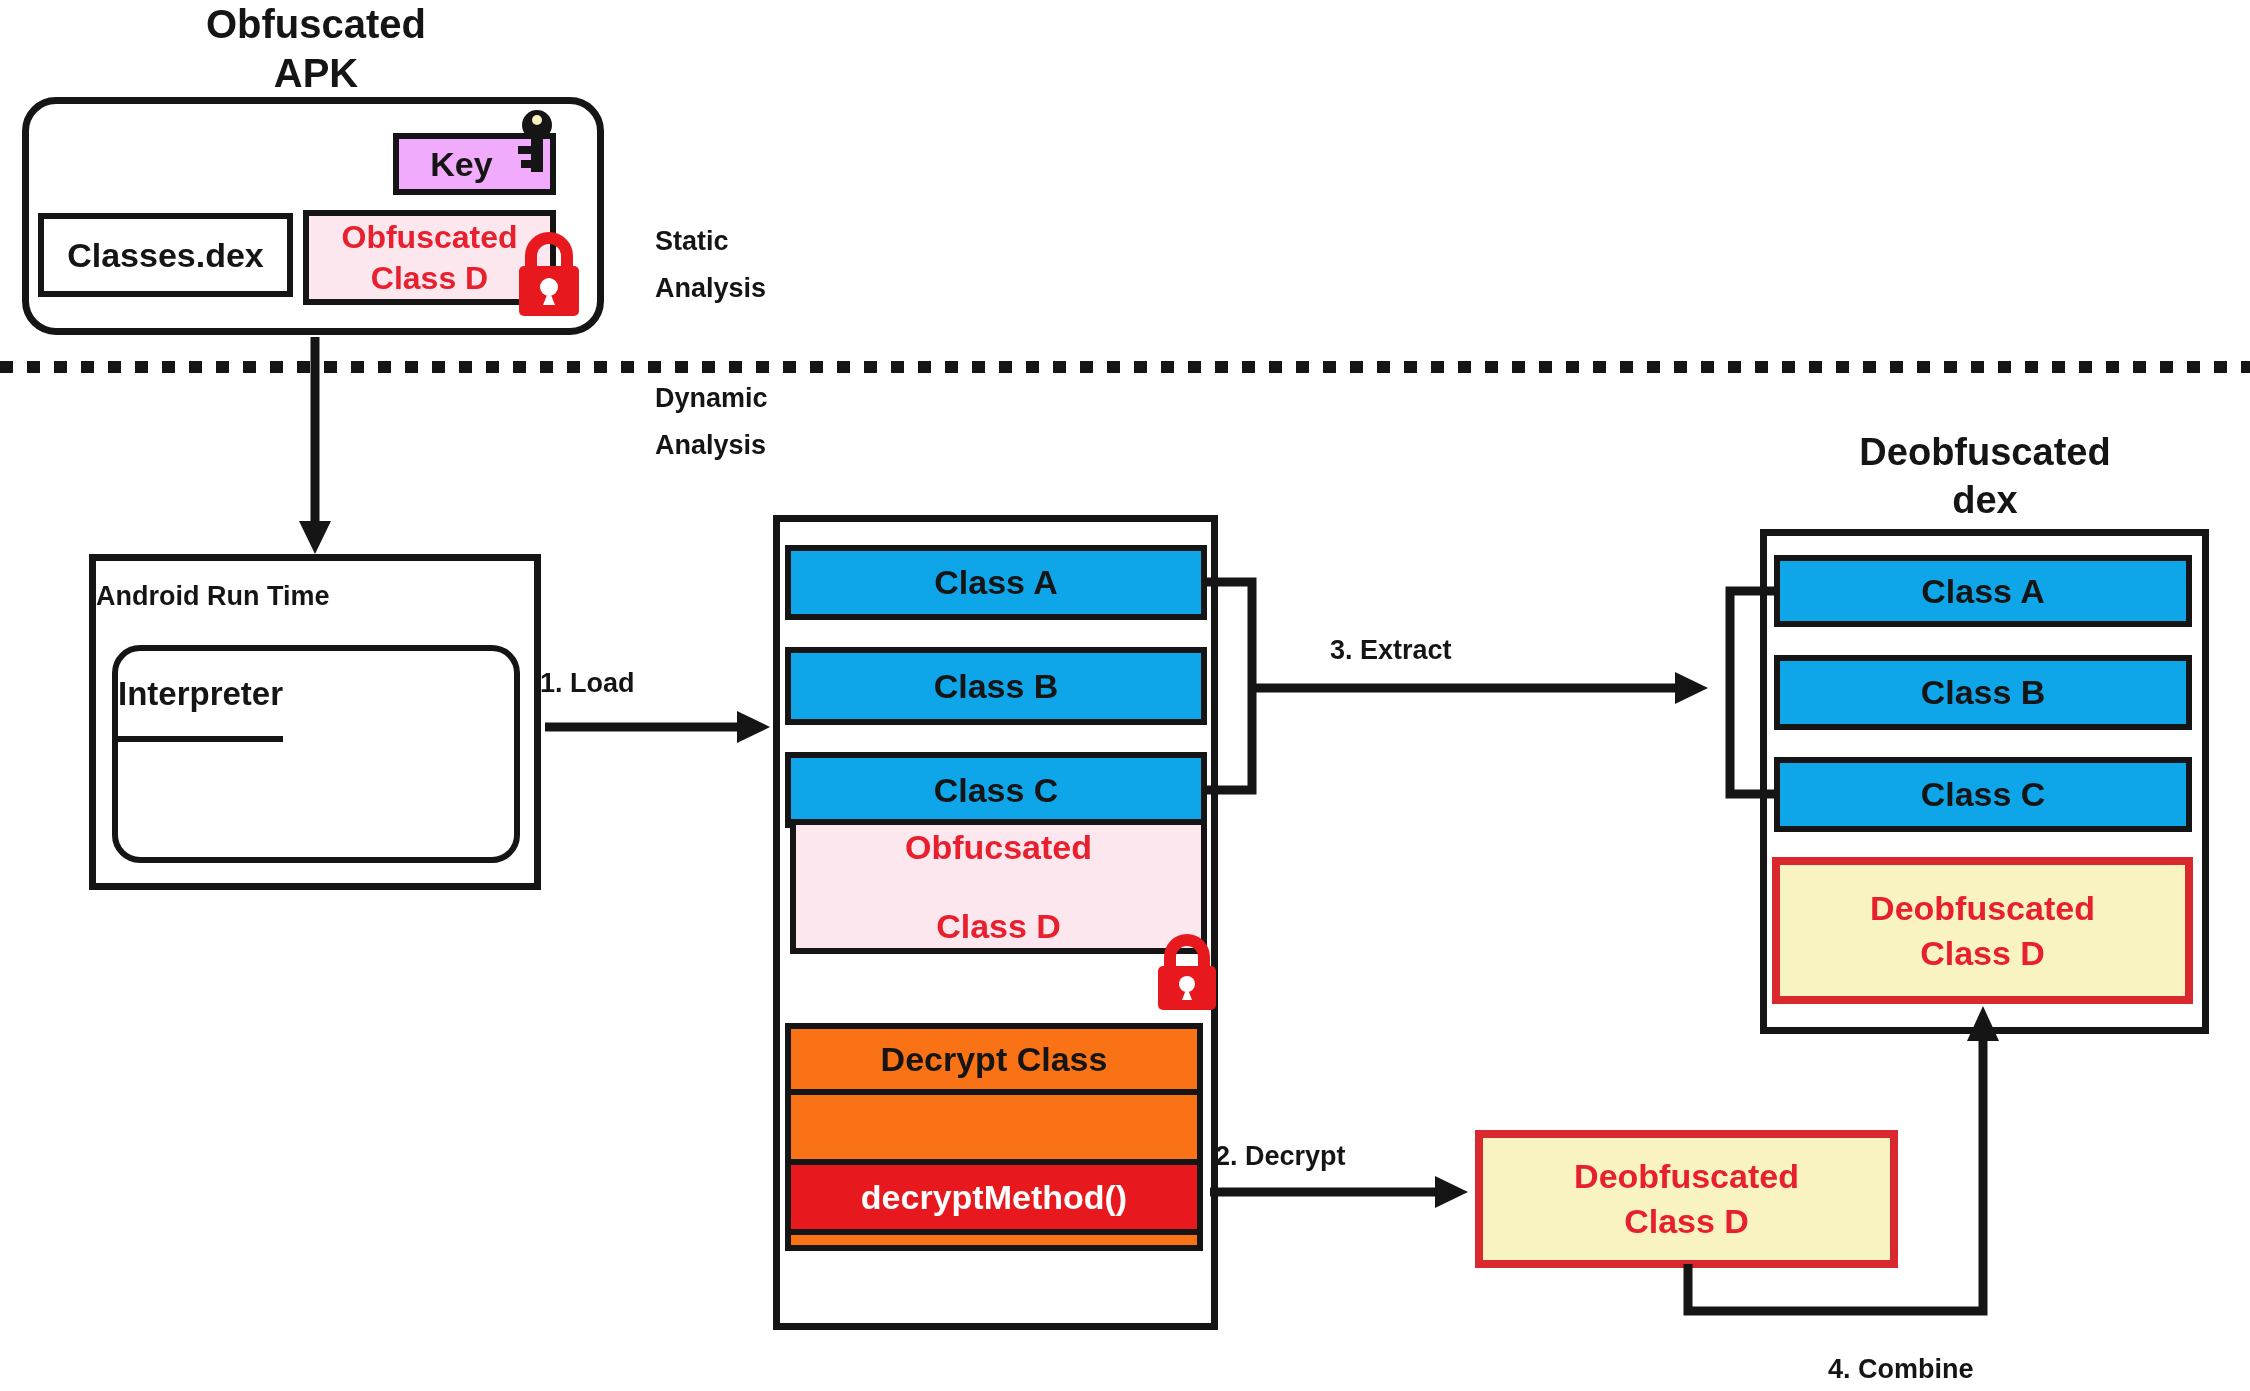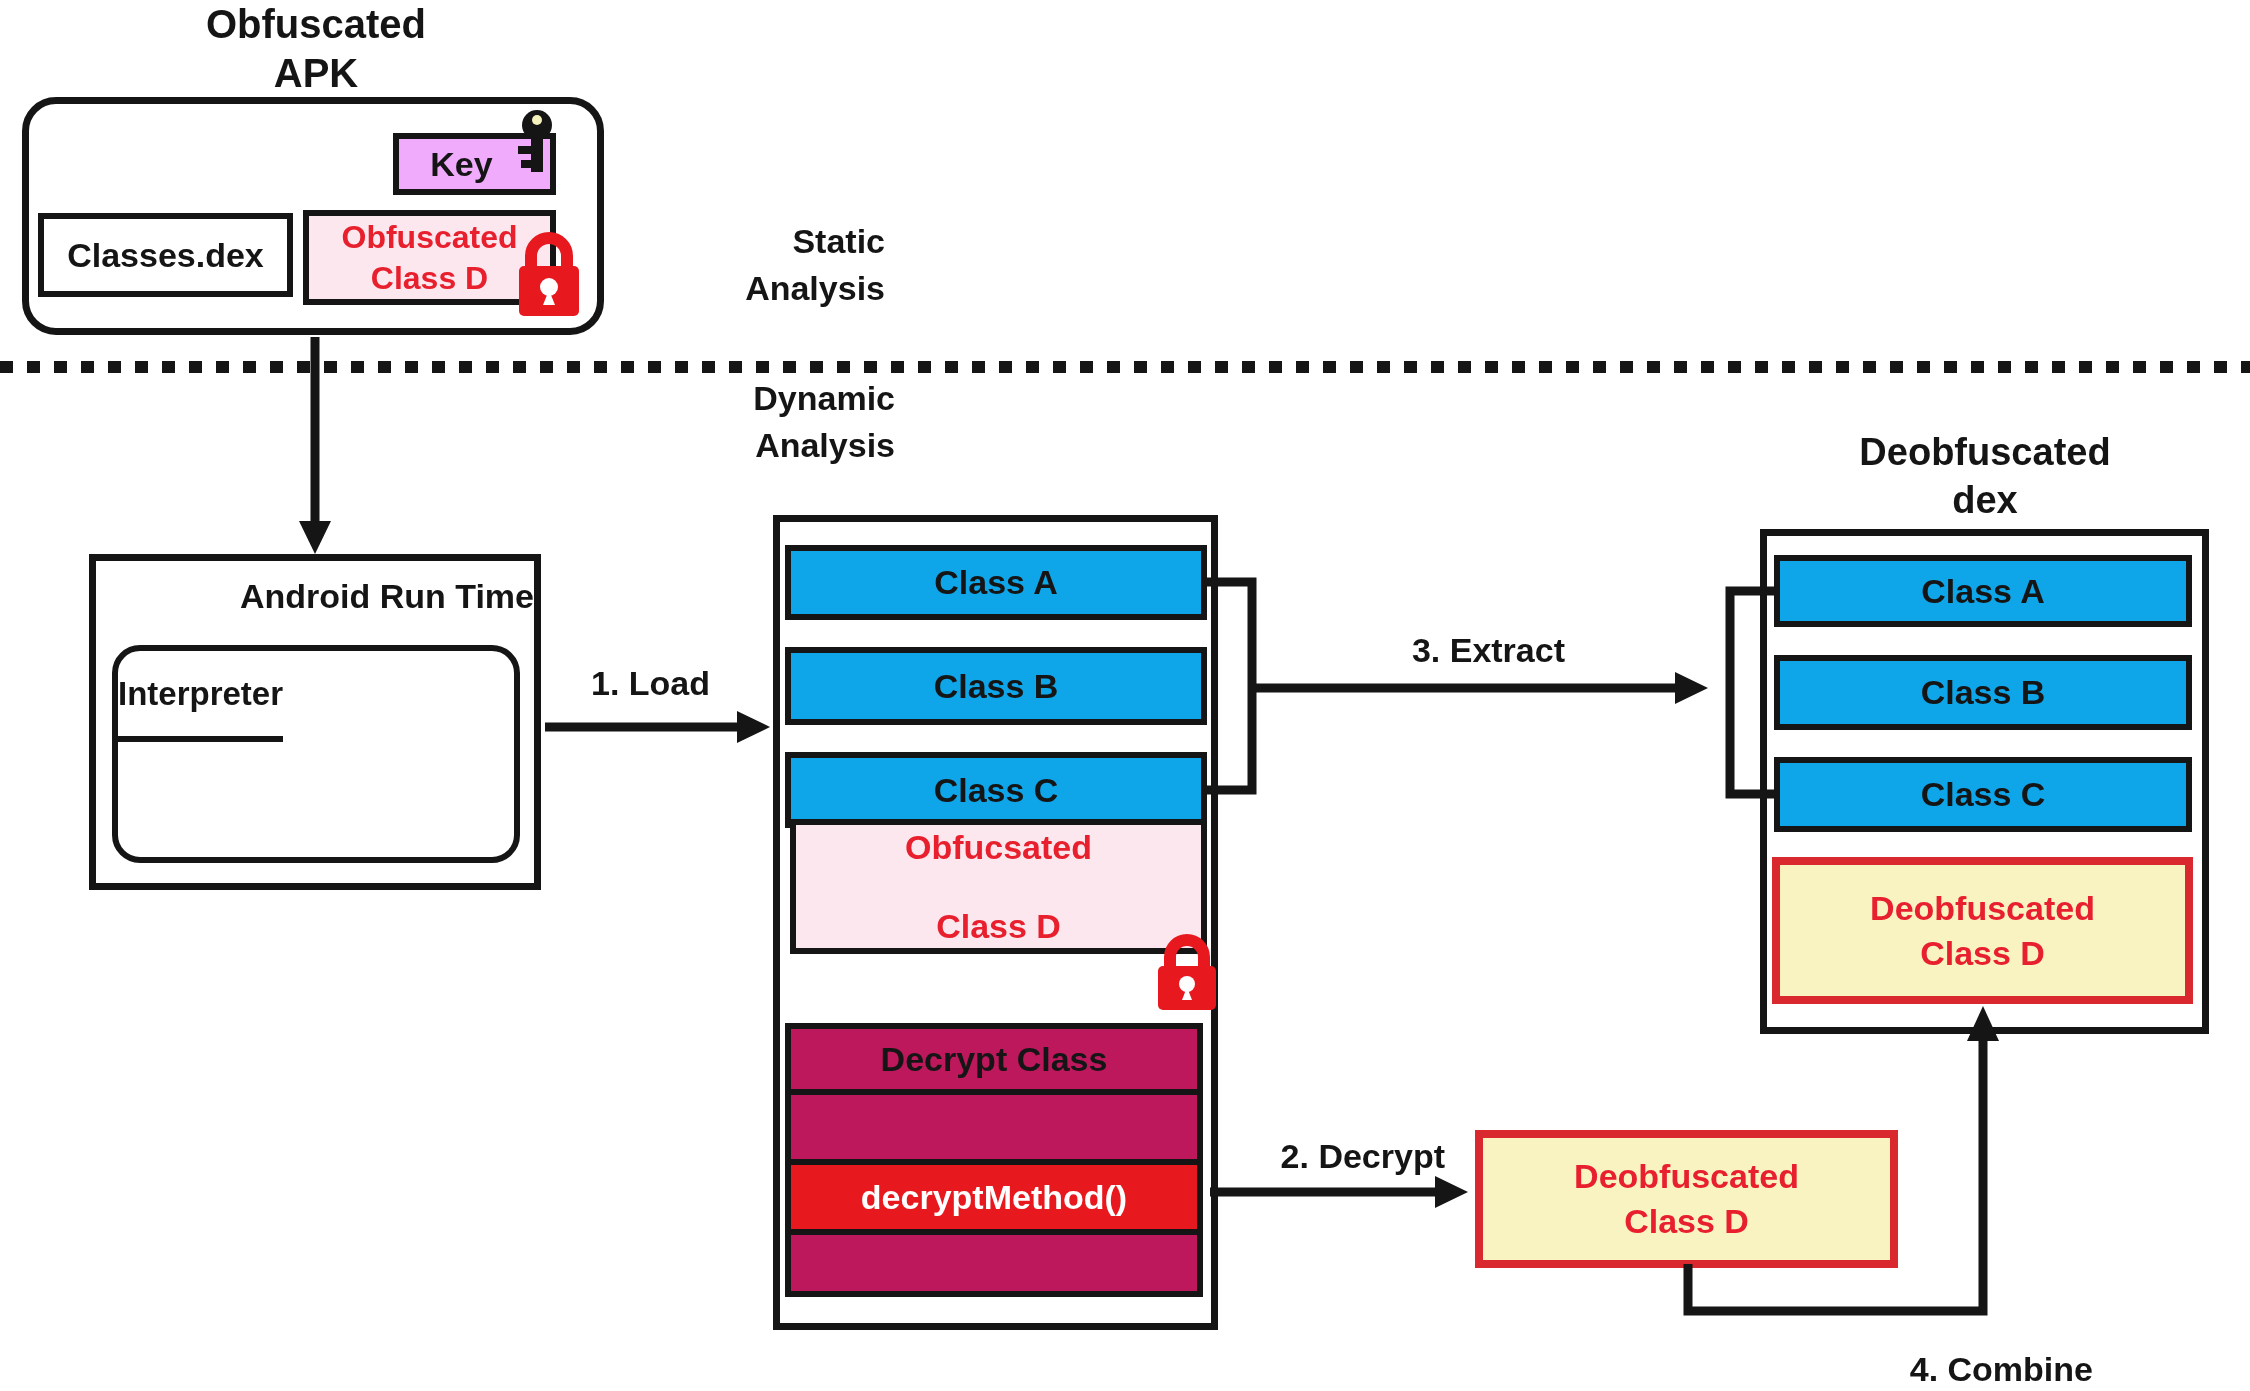--- a/index.html
+++ b/index.html
@@ -1,21 +1,21 @@
 <!DOCTYPE html>
 <html><head>
 <meta charset="utf-8">
 <style>
   html,body{margin:0;padding:0;background:#ffffff;}
   #diagram{
     position:relative;width:2250px;height:1391px;background:#ffffff;overflow:hidden;
     font-family:"Liberation Sans", sans-serif;font-weight:700;color:#151515;
   }
   .abs{position:absolute;box-sizing:border-box;}
-  .lbl{text-align:right;font-size:34px;line-height:47px;}
+  .lbl{text-align:left;font-size:27px;line-height:47px;}
   .title{text-align:center;font-size:40px;line-height:49px;}
   .blackbox{border:7px solid #151515;background:#ffffff;}
   .thinbox{border:6px solid #151515;background:#ffffff;}
   .grayrow{border:6px solid #151515;background:#0ea5e9;display:flex;align-items:center;justify-content:center;font-size:34px;}
   .pinkbox{border:6px solid #151515;background:#fce7ee;color:#e8202e;display:flex;flex-direction:column;align-items:center;justify-content:center;font-size:34px;line-height:44px;}
   .yellowredbox{border:8px solid #d9292e;background:#f8f3c0;color:#e8202e;display:flex;flex-direction:column;align-items:center;justify-content:center;font-size:34px;line-height:45px;}
   .centerflex{display:flex;align-items:center;justify-content:center;}
   #dotted-divider{
     position:absolute;left:0;top:361px;width:2250px;height:12px;
     background:repeating-linear-gradient(to right,#151515 0 13px,transparent 13px 27px);
@@ -76,21 +76,21 @@
 
   <div class="abs grayrow" style="left:785px;top:545px;width:422px;height:75px;">Class A</div>
   <div class="abs grayrow" style="left:785px;top:647px;width:422px;height:78px;">Class B</div>
   <div class="abs grayrow" style="left:785px;top:752px;width:422px;height:76px;">Class C</div>
 
   <div class="abs pinkbox" style="left:790px;top:819px;width:417px;height:135px;justify-content:space-between;">
     <div>Obfucsated</div>
     <div>Class D</div>
   </div>
 
-  <div class="abs thinbox" style="left:785px;top:1023px;width:418px;height:274px;display:flex;flex-direction:column;background:#be185d;">
+  <div class="abs thinbox" style="left:785px;top:1023px;width:418px;height:228px;display:flex;flex-direction:column;background:#f97316;">
     <div class="centerflex" style="height:60px;border-bottom:6px solid #151515;font-size:34px;">Decrypt Class</div>
     <div class="centerflex" style="height:64px;border-bottom:6px solid #151515;"></div>
     <div class="centerflex" style="height:64px;border-bottom:6px solid #151515;background:#e8191e;color:#ffffff;font-size:34px;">decryptMethod()</div>
     <div class="centerflex" style="flex:1;"></div>
   </div>
 
   <div class="abs" style="left:1795px;top:428px;width:380px;text-align:center;font-size:38px;line-height:48px;">
     <div>Deobfuscated</div>
     <div>dex</div>
   </div>

